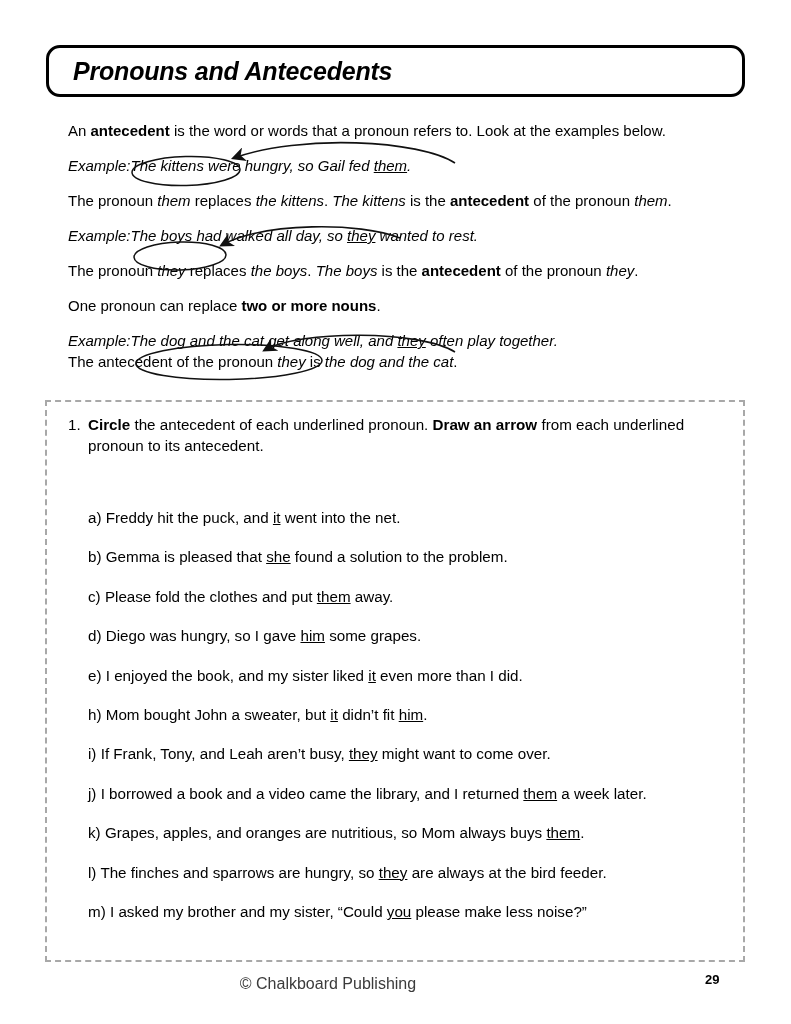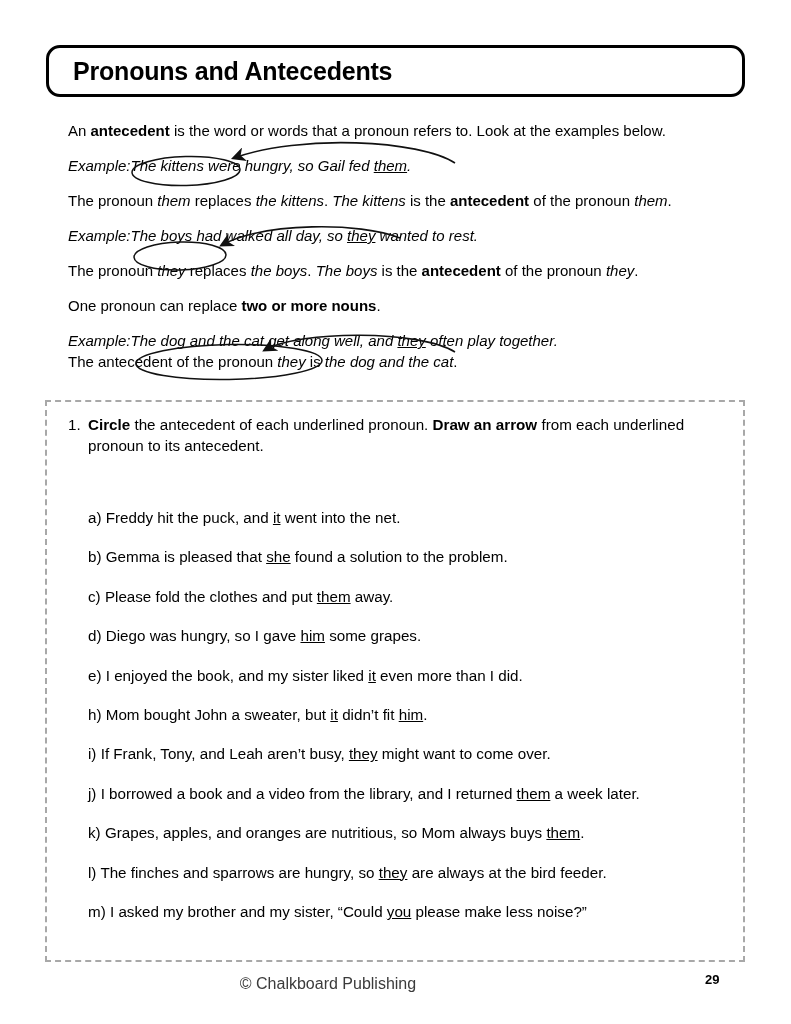--- a/index.html
+++ b/index.html
@@ -38,20 +38,21 @@
   }
   .title-text {
     position: absolute;
     left: 24px;
     top: 50%;
     transform: translateY(-50%);
     font-size: 25px;
     font-weight: bold;
     letter-spacing: -0.2px;
     white-space: nowrap;
+    font-style: italic;
   }
 
   
   .teach {
     position: absolute;
     left: 68px;
     top: 120px;
     width: 680px;
   }
   .tline {
@@ -209,21 +210,21 @@
   </div>
 
   <div class="items">
     <div class="item"><span>a)</span><span> Freddy hit the puck, and </span><u>it</u><span> went into the net.</span></div>
     <div class="item"><span>b)</span><span> Gemma is pleased that </span><u>she</u><span> found a solution to the problem.</span></div>
     <div class="item"><span>c)</span><span> Please fold the clothes and put </span><u>them</u><span> away.</span></div>
     <div class="item"><span>d)</span><span> Diego was hungry, so I gave </span><u>him</u><span> some grapes.</span></div>
     <div class="item"><span>e)</span><span> I enjoyed the book, and my sister liked </span><u>it</u><span> even more than I did.</span></div>
     <div class="item"><span>h)</span><span> Mom bought John a sweater, but </span><u>it</u><span> didn’t fit </span><u>him</u><span>.</span></div>
     <div class="item"><span>i)</span><span> If Frank, Tony, and Leah aren’t busy, </span><u>they</u><span> might want to come over.</span></div>
-    <div class="item"><span>j)</span><span> I borrowed a book and a video from the library, and I returned </span><u>them</u><span> a week later.</span></div>
+    <div class="item"><span>j)</span><span> I borrowed a book and a video came the library, and I returned </span><u>them</u><span> a week later.</span></div>
     <div class="item"><span>k)</span><span> Grapes, apples, and oranges are nutritious, so Mom always buys </span><u>them</u><span>.</span></div>
     <div class="item"><span>l)</span><span> The finches and sparrows are hungry, so </span><u>they</u><span> are always at the bird feeder.</span></div>
     <div class="item"><span>m)</span><span> I asked my brother and my sister, “Could </span><u>you</u><span> please make less noise?”</span></div>
   </div>
 
   <div class="footer-copy">© Chalkboard Publishing</div>
   <div class="footer-page">29</div>
 
 </div>
 

